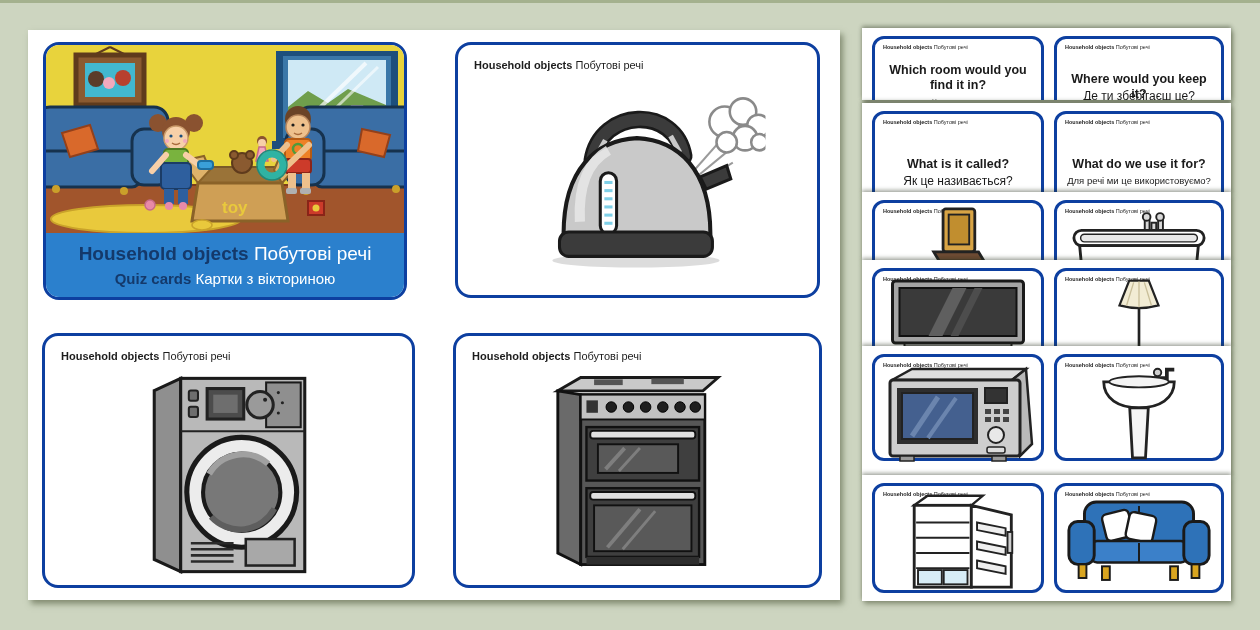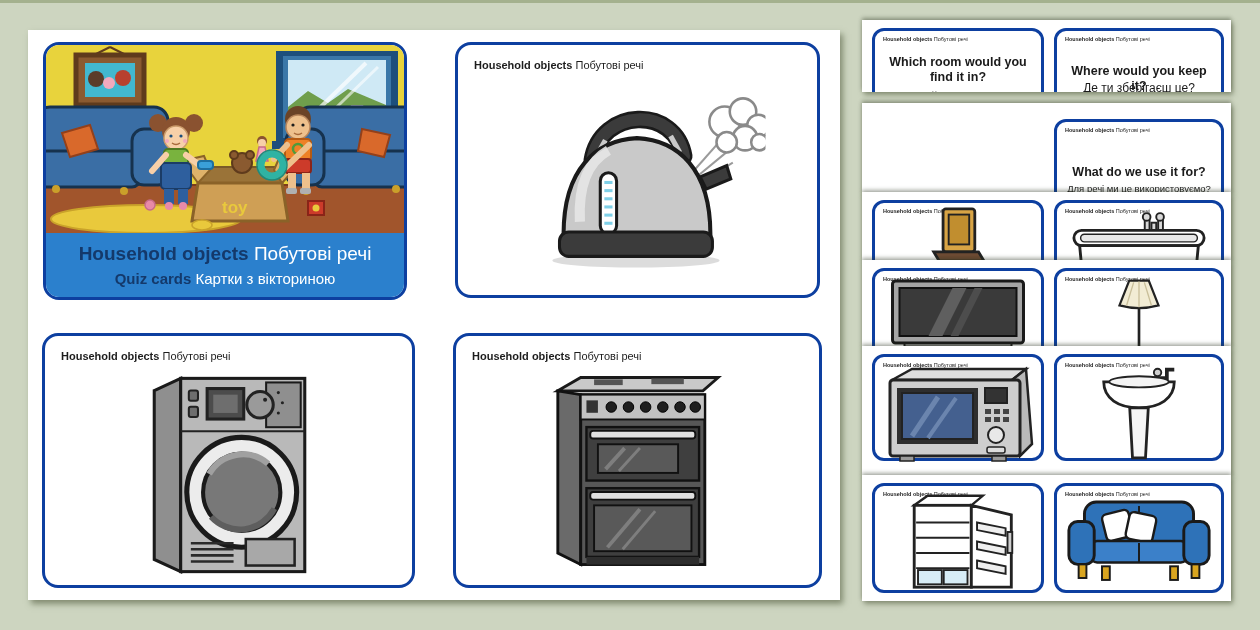--- a/index.html
+++ b/index.html
@@ -278,41 +278,49 @@
       <rect x="36" y="128" width="118" height="72" fill="#3f3f3f" stroke="#111" stroke-width="2.5"></rect>
       <rect x="40" y="132" width="110" height="8" rx="3" fill="#e0e0e0" stroke="#111" stroke-width="2"></rect>
       <rect x="44" y="146" width="102" height="48" fill="#595959" stroke="#111" stroke-width="2"></rect>
       <line x1="58" y1="190" x2="92" y2="150" stroke="#7e7e7e" stroke-width="4"></line>
       <line x1="74" y1="192" x2="108" y2="152" stroke="#7e7e7e" stroke-width="3"></line>
       <rect x="36" y="200" width="118" height="8" fill="#2e2e2e"></rect>
     </svg>
   </div>
 </div>
 
-<div class="strip" style="top:20px;height:72px;z-index:10;">
+<div class="strip" style="top:28px;height:72px;z-index:10;">
   <div class="smallcard sc-l" style="height:100px;">
     <div class="tiny-header">
       <span class="hb">Household objects</span>
       <span>Побутові речі</span>
     </div>
     <div class="q-block q-en" style="top:24px;">Which room would you find it in?</div>
     <div class="q-block q-uk" style="top:60px;">В якій кімнаті ти це знайдеш?</div>
   </div>
   <div class="smallcard sc-r" style="height:100px;">
     <div class="tiny-header">
       <span class="hb">Household objects</span>
       <span>Побутові речі</span>
     </div>
     <div class="q-block q-en" style="top:33px;">Where would you keep it?</div>
     <div class="q-block q-uk" style="top:51px;">Де ти зберігаєш це?</div>
   </div>
 </div>
 
 <div class="strip" style="top:103px;height:89px;z-index:11;">
-  <div class="smallcard sc-r" style="height:100px;margin-top:8px;">
+  <div class="smallcard sc-l" style="height:100px;">
+    <div class="tiny-header">
+      <span class="hb">Household objects</span>
+      <span>Побутові речі</span>
+    </div>
+    <div class="q-block q-en" style="top:43px;">What is it called?</div>
+    <div class="q-block q-uk" style="top:61px;">Як це називається?</div>
+  </div>
+  <div class="smallcard sc-r" style="height:100px;">
     <div class="tiny-header">
       <span class="hb">Household objects</span>
       <span>Побутові речі</span>
     </div>
     <div class="q-block q-en" style="top:43px;">What do we use it for?</div>
     <div class="q-block q-uk" style="top:61px;font-size:9.5px;">Для речі ми це використовуємо?</div>
   </div>
 </div>
 
 <div class="strip" style="top:192px;height:68px;z-index:12;">

